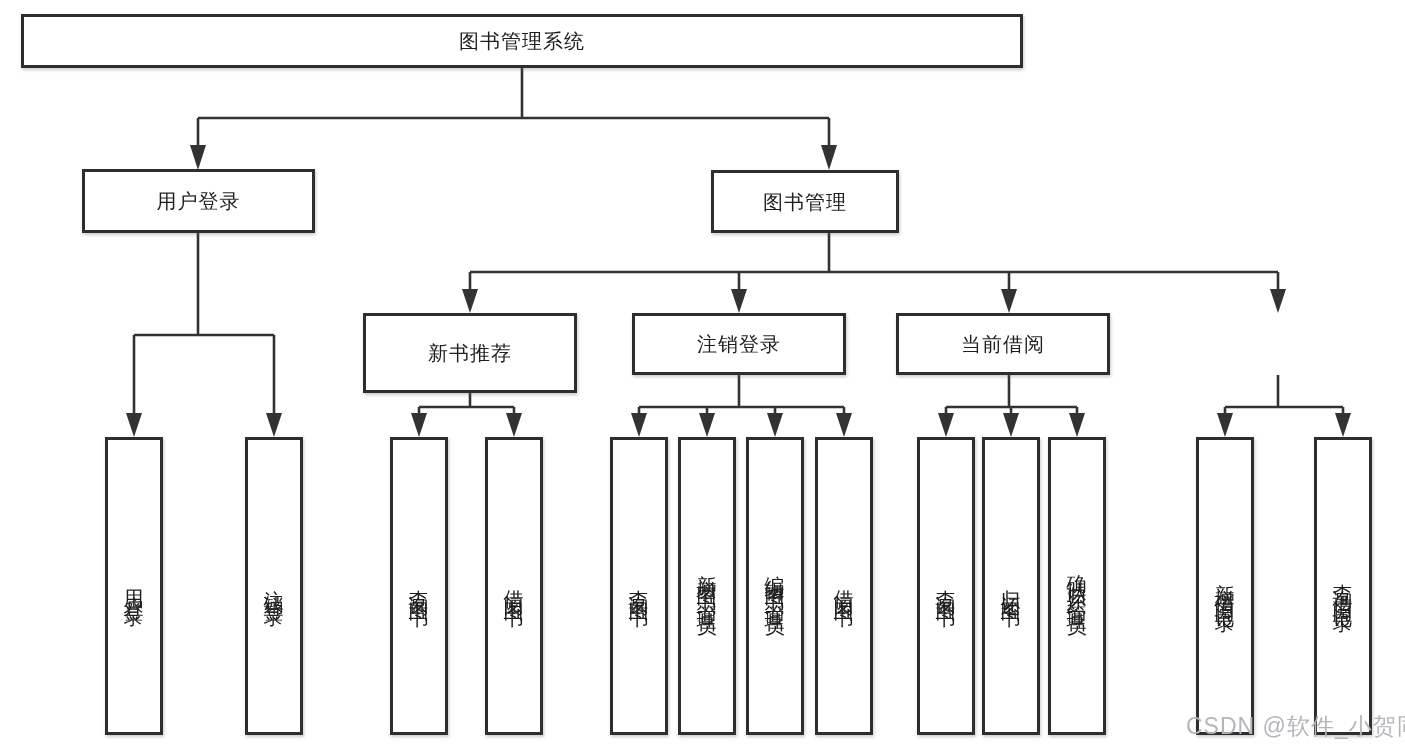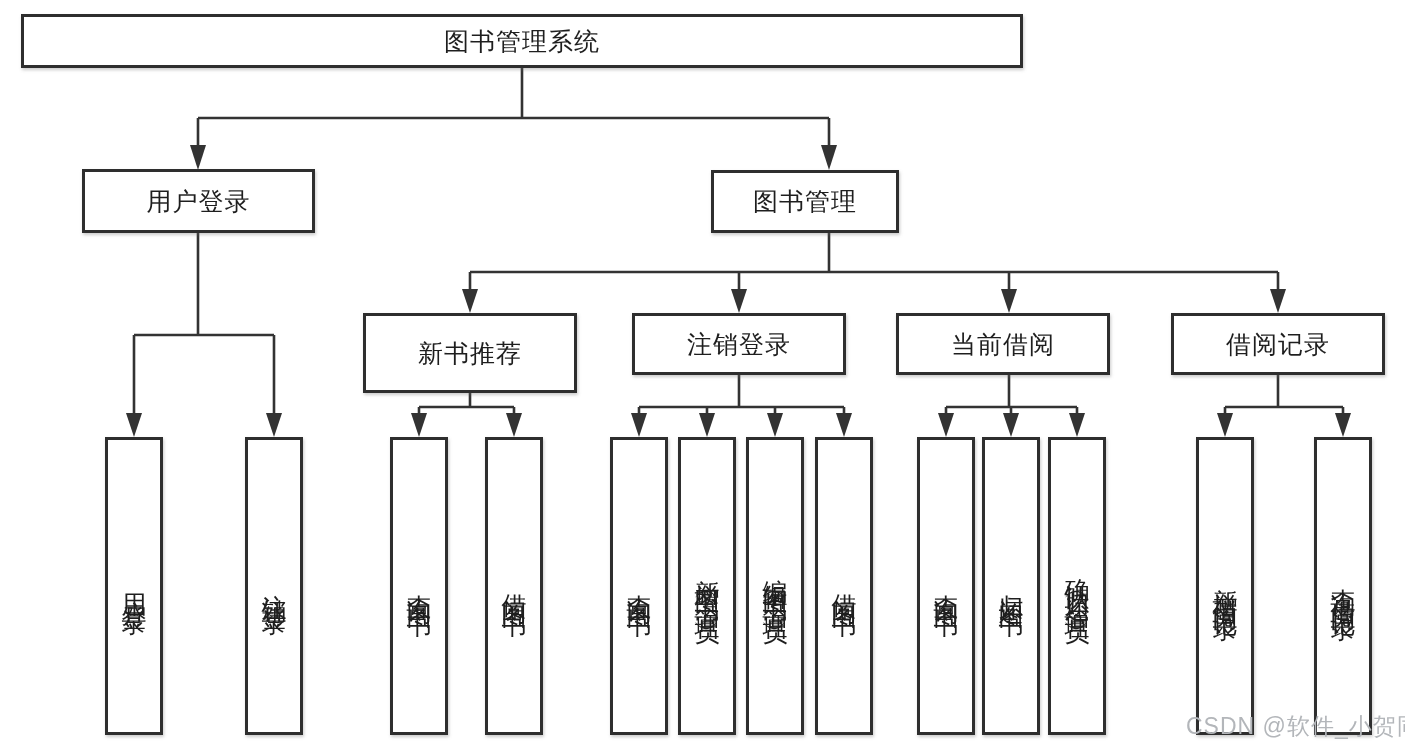--- a/index.html
+++ b/index.html
@@ -25,21 +25,21 @@
   .node {
     position: absolute;
     box-sizing: border-box;
     background: #ffffff;
     border: 3px solid #2e2e2e;
     box-shadow: 1px 2px 3px rgba(110,110,110,0.35);
     display: flex;
     align-items: center;
     justify-content: center;
     color: #1e1e1e;
-    font-size: 25px;
+    font-size: 20px;
     letter-spacing: 1px;
     line-height: 1;
   }
   .node.vertical span {
     writing-mode: vertical-rl;
     text-orientation: mixed;
     letter-spacing: 6px;
     white-space: nowrap;
   }
   .watermark {
@@ -110,23 +110,20 @@
 
   <div class="node" style="left:363px; top:313px; width:214px; height:80px">
     <span>新书推荐</span>
   </div>
   <div class="node" style="left:632px; top:313px; width:214px; height:62px">
     <span>注销登录</span>
   </div>
   <div class="node" style="left:896px; top:313px; width:214px; height:62px">
     <span>当前借阅</span>
   </div>
-  <div class="node" style="left:1171px; top:313px; width:214px; height:62px">
-    <span>借阅记录</span>
-  </div>
 
   <div class="node vertical" style="left:105px; top:437px; width:58px; height:298px">
     <span>用户登录</span>
   </div>
   <div class="node vertical" style="left:245px; top:437px; width:58px; height:298px">
     <span>注销登录</span>
   </div>
 
   <div class="node vertical" style="left:390px; top:437px; width:58px; height:298px">
     <span>查询图书</span>

